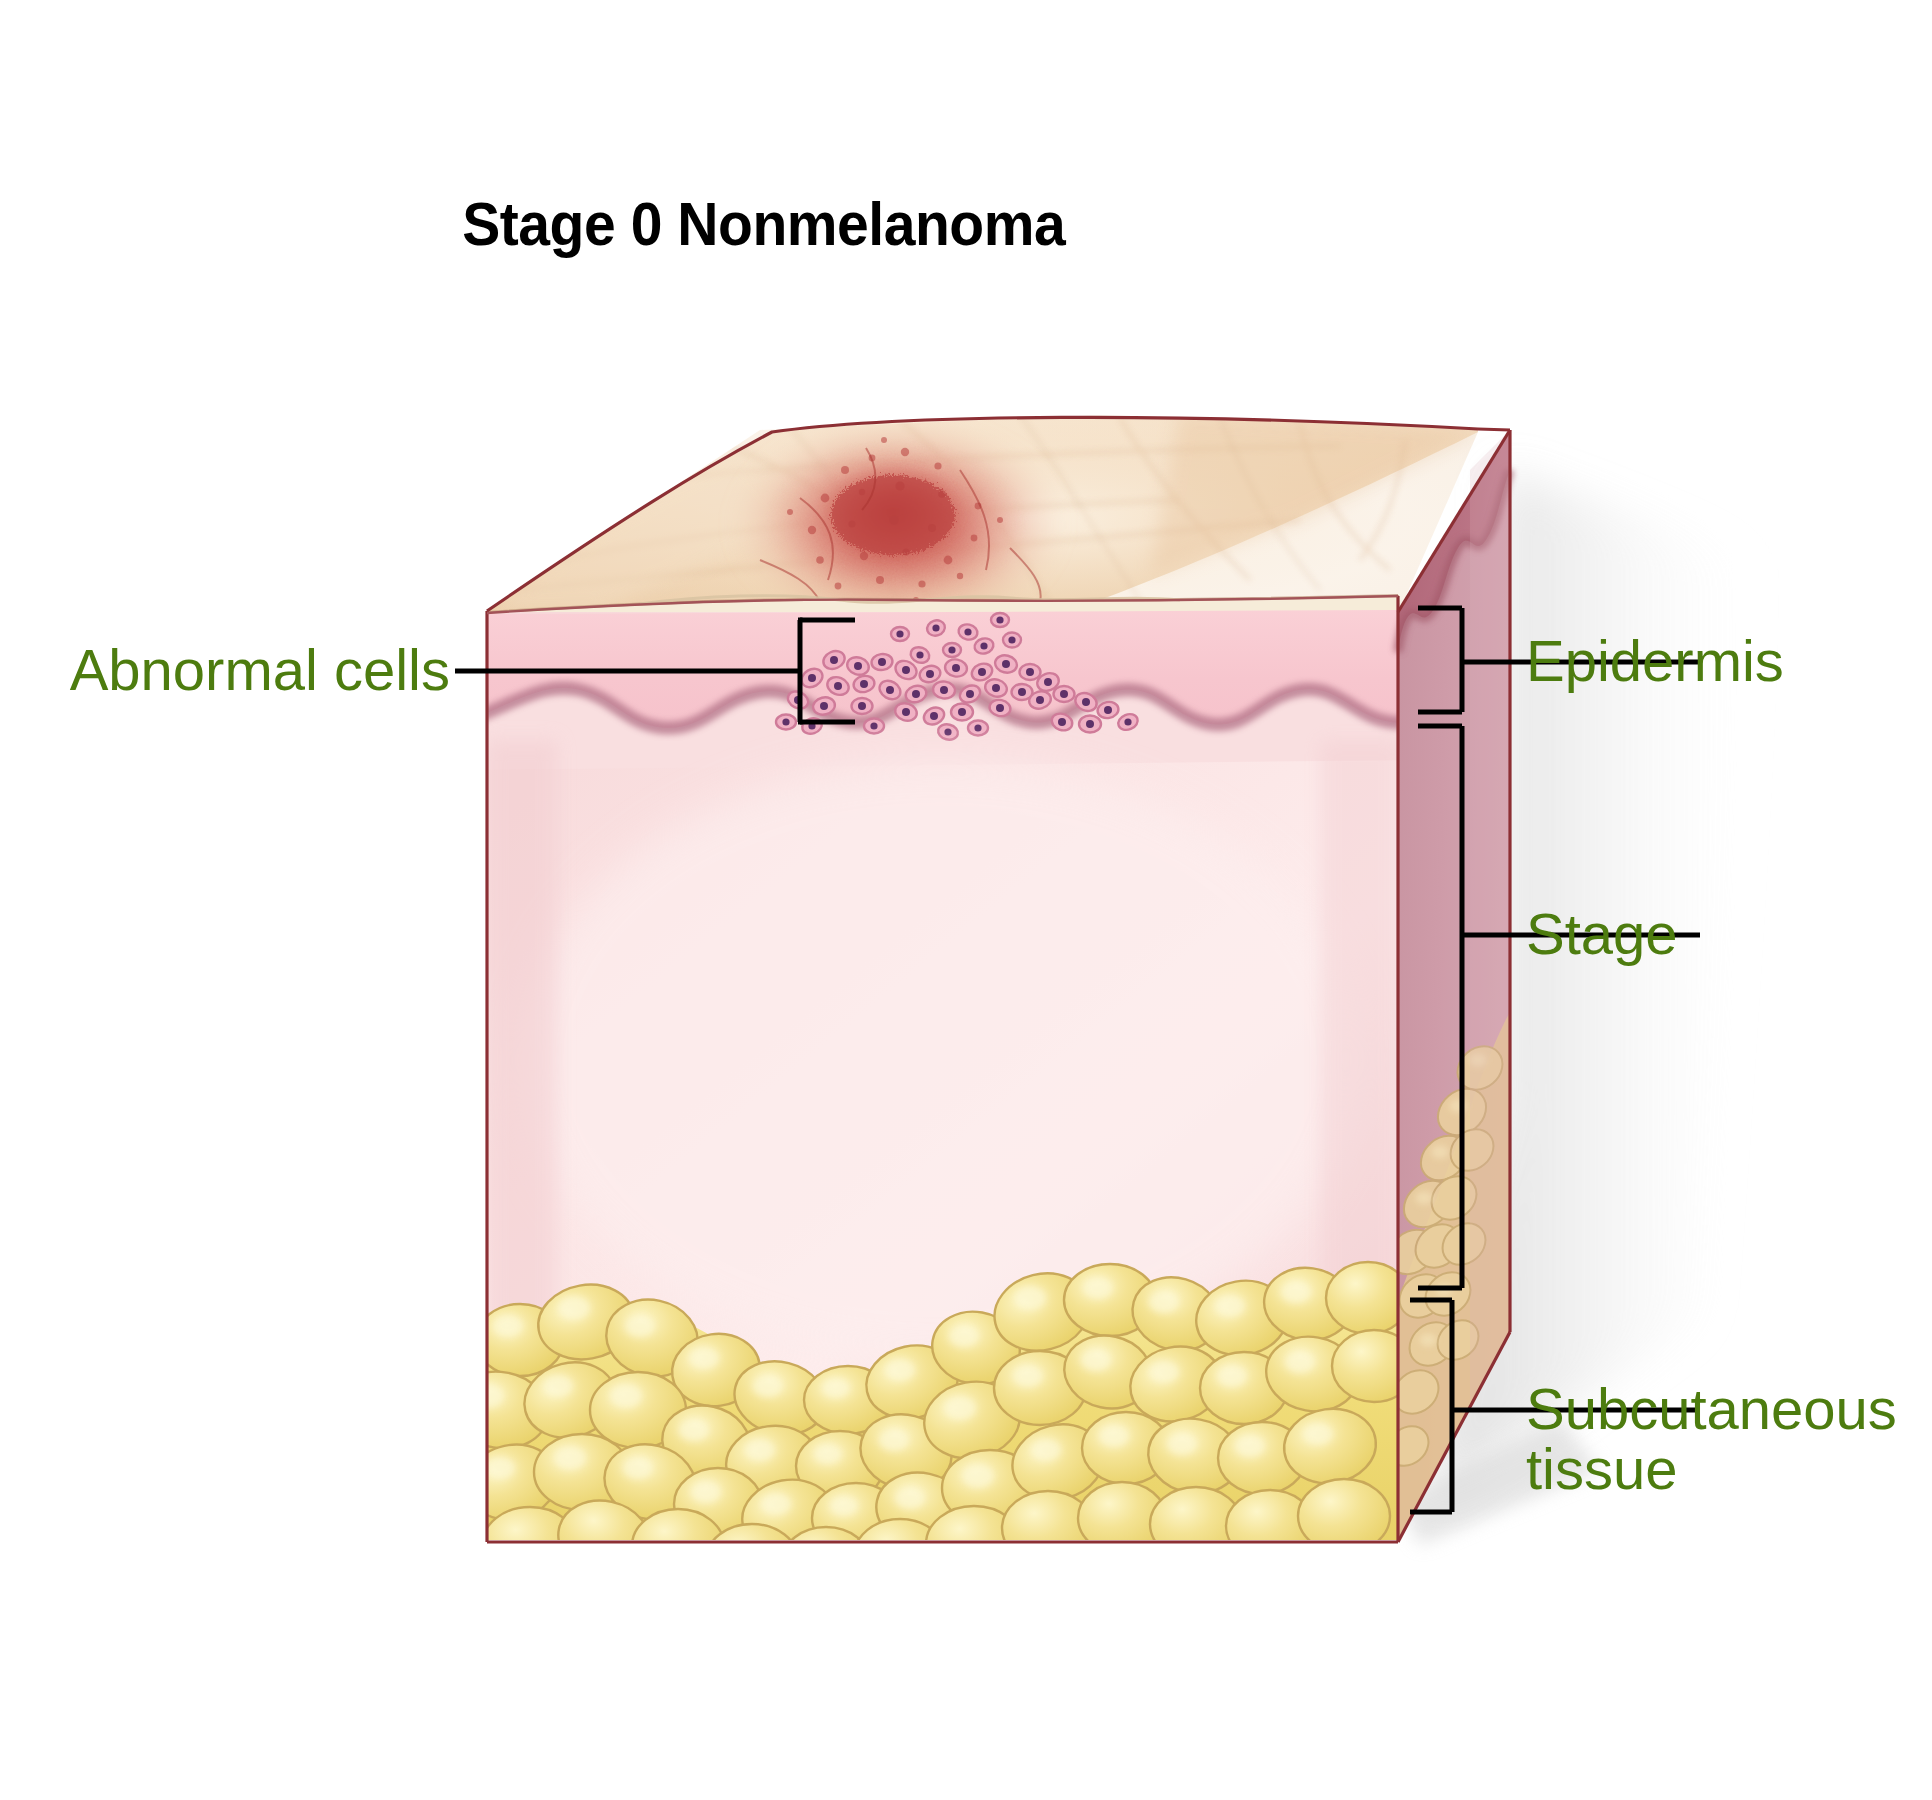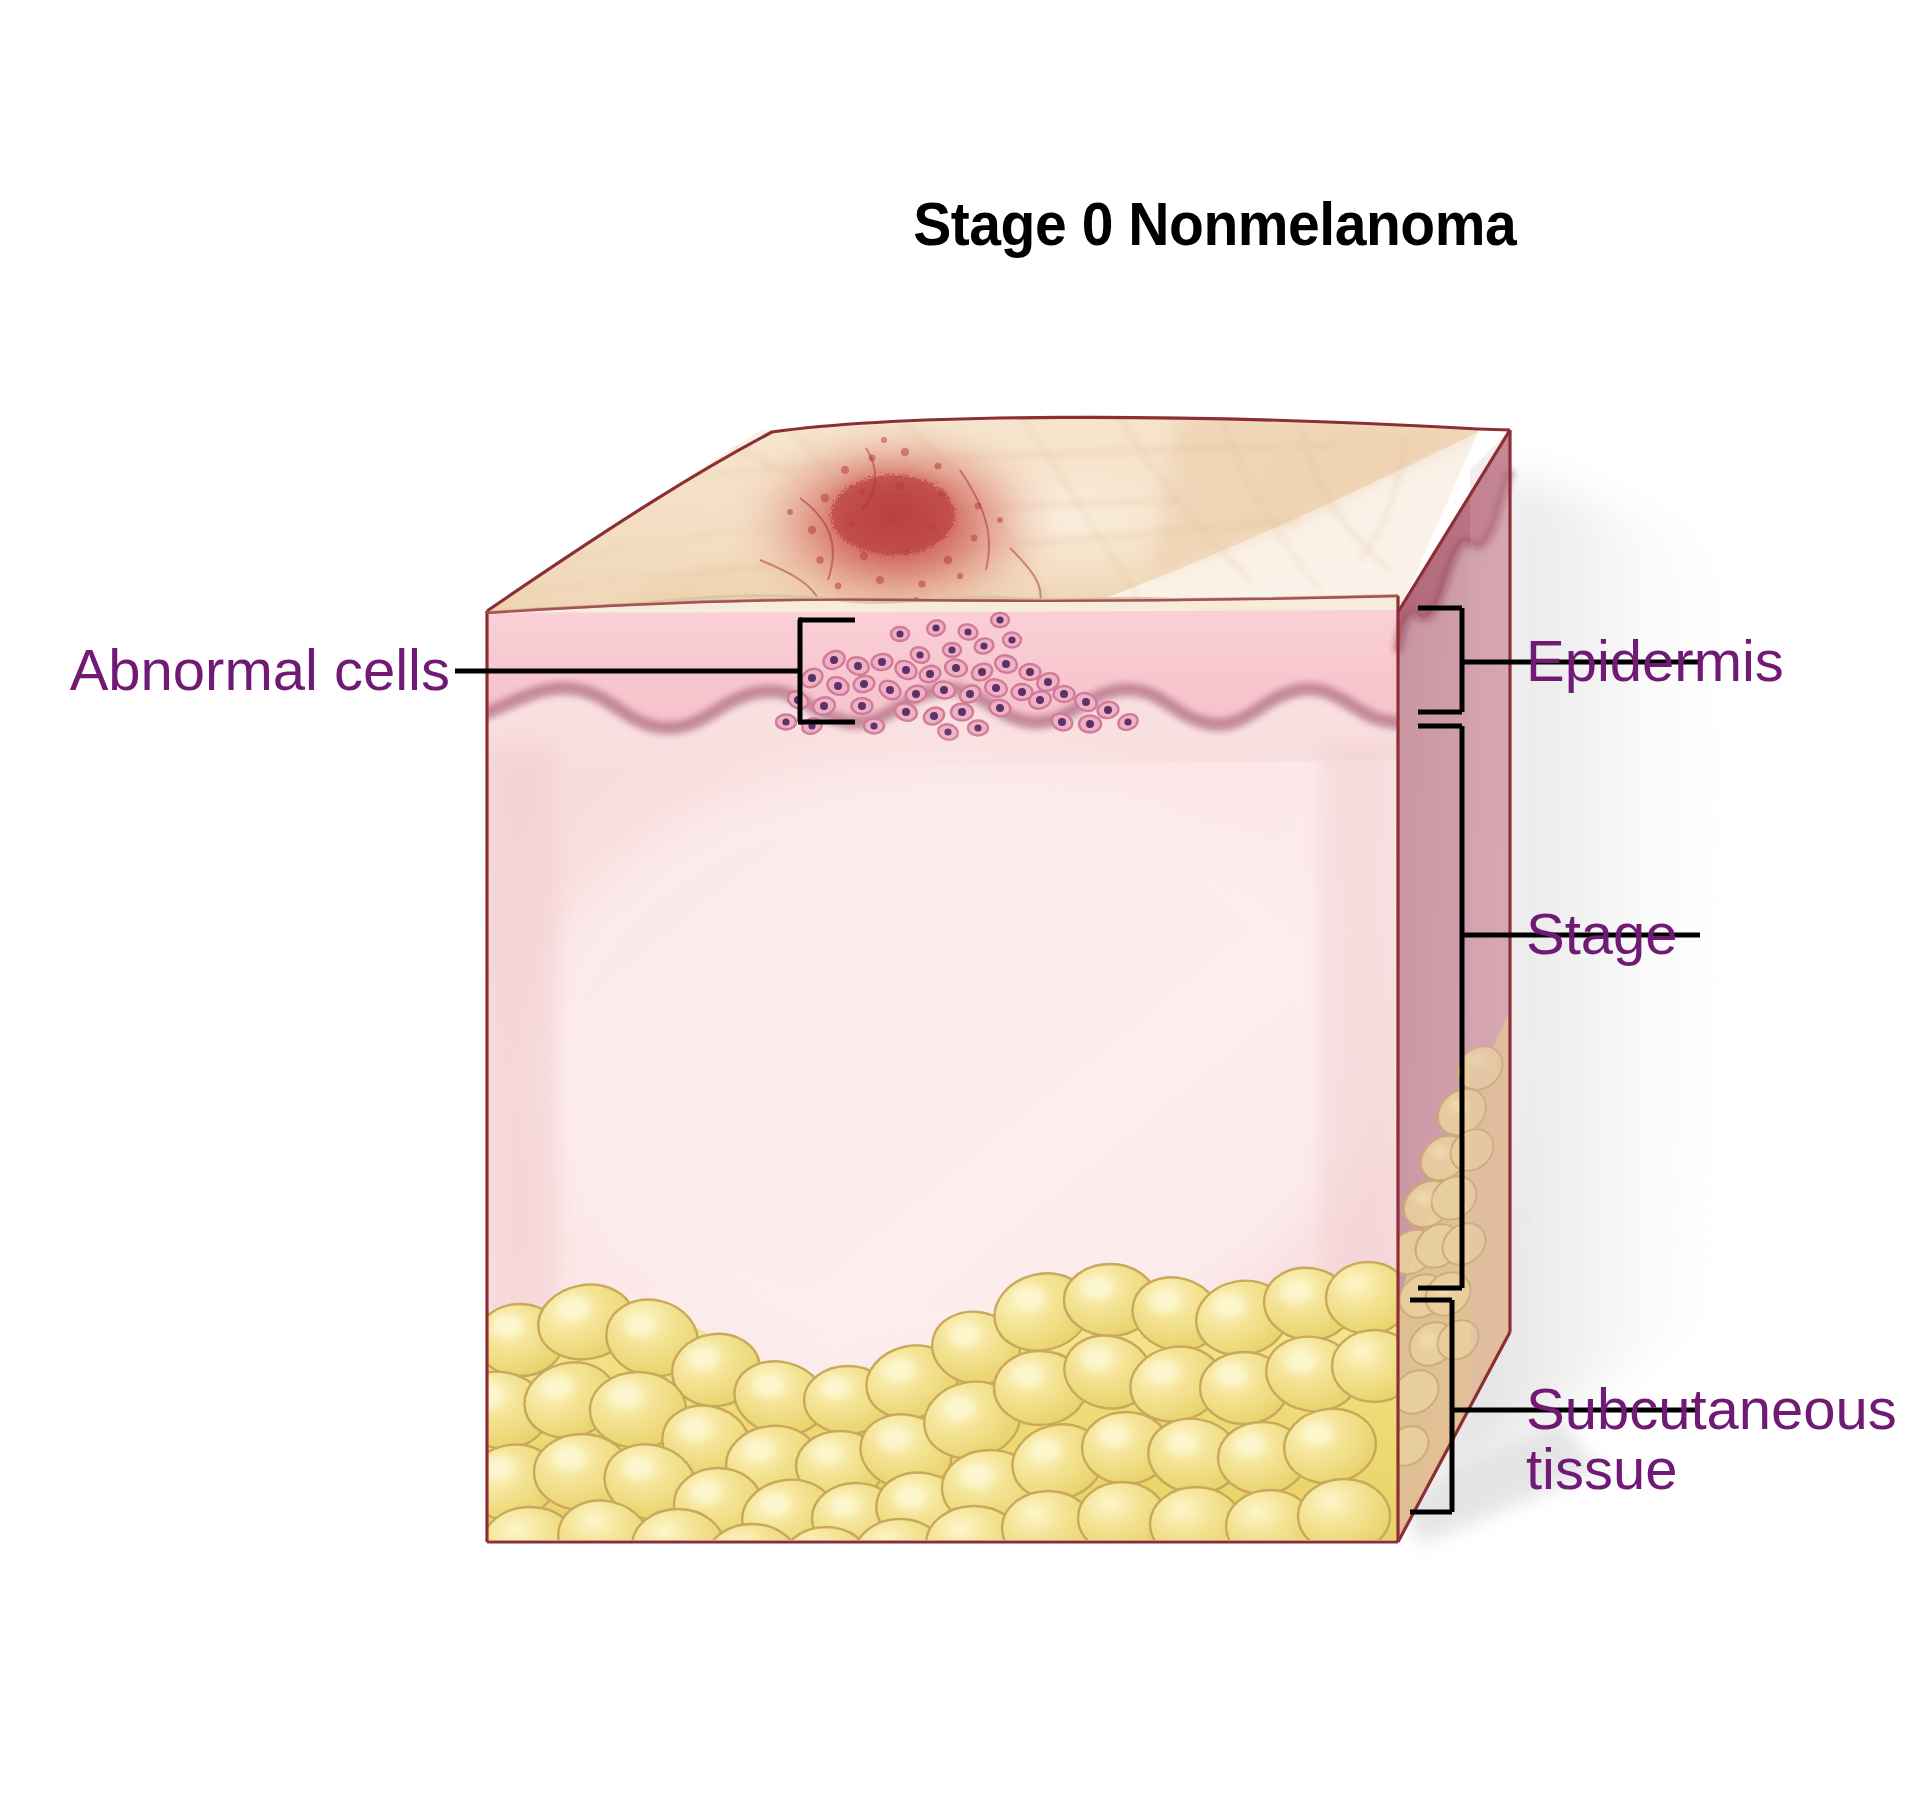--- a/index.html
+++ b/index.html
@@ -5,33 +5,32 @@
   html,body{margin:0;padding:0;background:#ffffff;}
   body{
     width:1932px;height:1800px;position:relative;overflow:hidden;
     font-family:"Liberation Sans", sans-serif;
     color:#000;
   }
   #stage{position:absolute;left:0;top:0;width:1932px;height:1800px;}
 
   .title{
     position:absolute;left:0;top:188px;width:1528px;
-    text-align:right;
+    text-align:center;
     font-size:62px;font-weight:bold;letter-spacing:-0.5px;
     font-family:"Liberation Sans", sans-serif;
-    margin-left:14px;
   }
   .title span{display:inline-block;transform:scaleX(0.92);transform-origin:center;}
 
   .lbl{
     position:absolute;
     font-size:58px;
     font-weight:400;
     font-family:"Liberation Sans", sans-serif;
-    color:#701a75;
+    color:#4d7c0f;
     white-space:nowrap;
     line-height:1.04;
   }
   .lbl.left{text-align:right;}
 
   .copyright{
     position:absolute;right:38px;top:1545px;
     text-align:right;
     color:#b3b3b3;
     font-size:43px;

